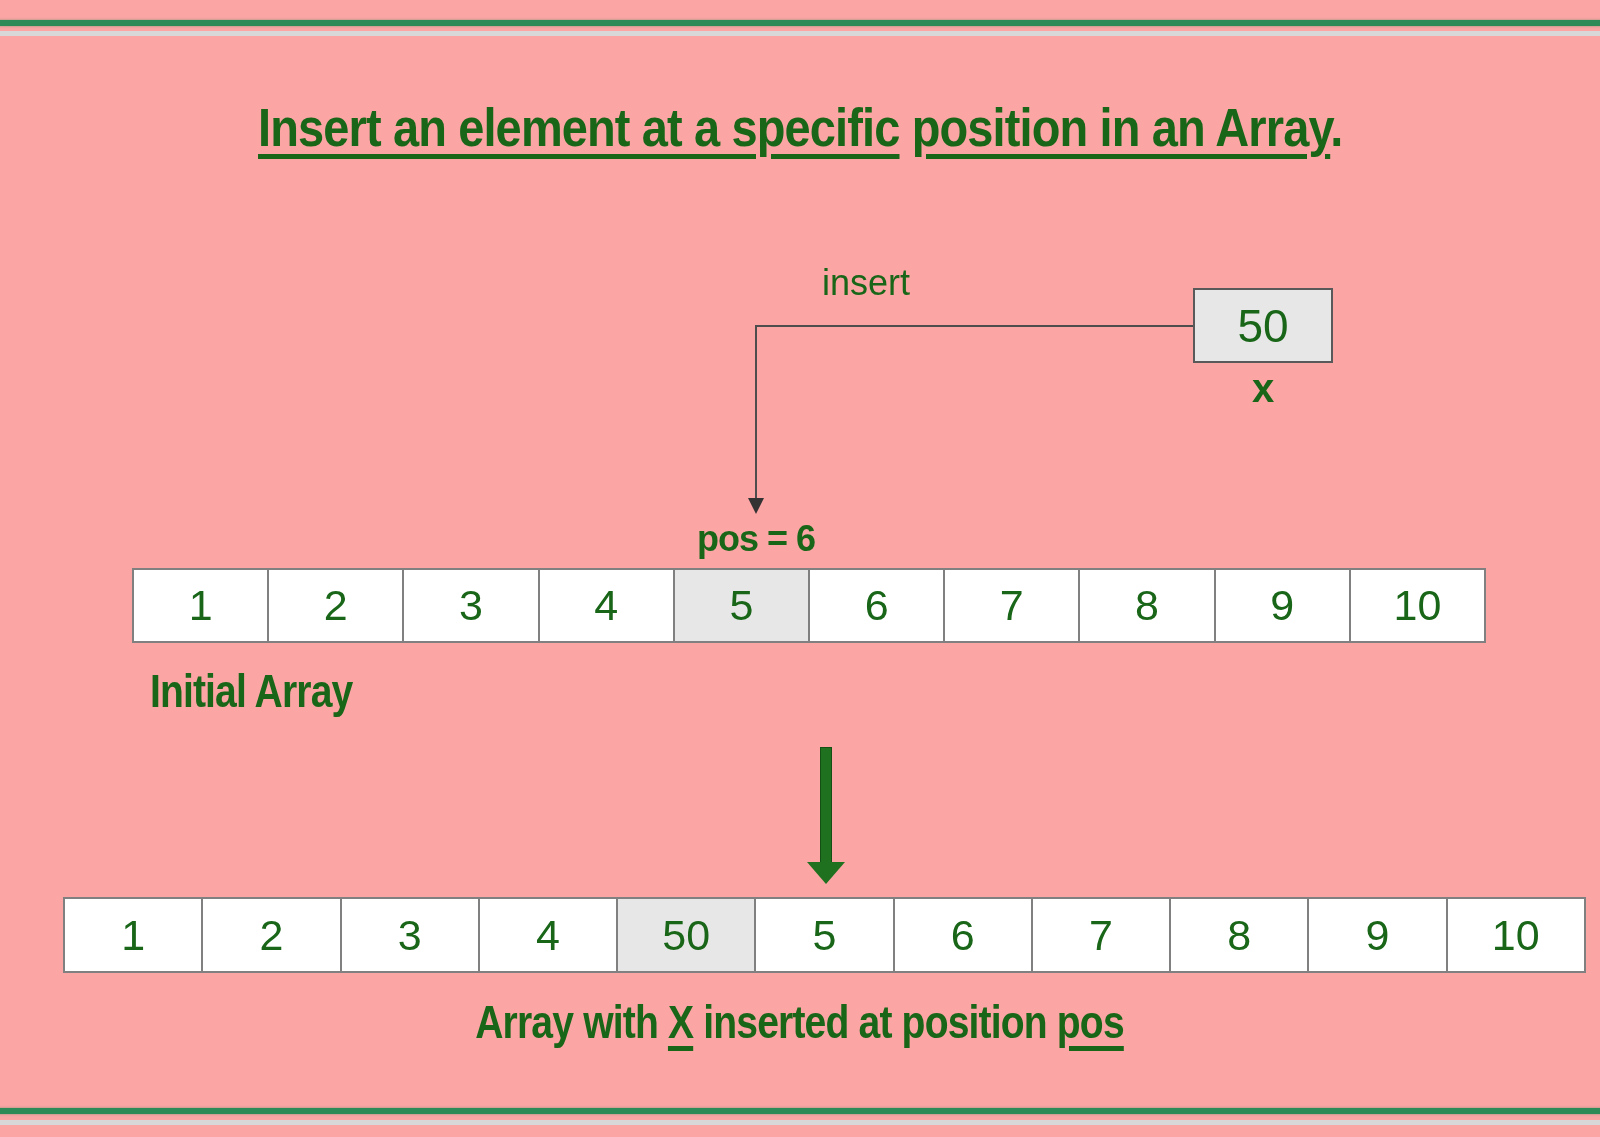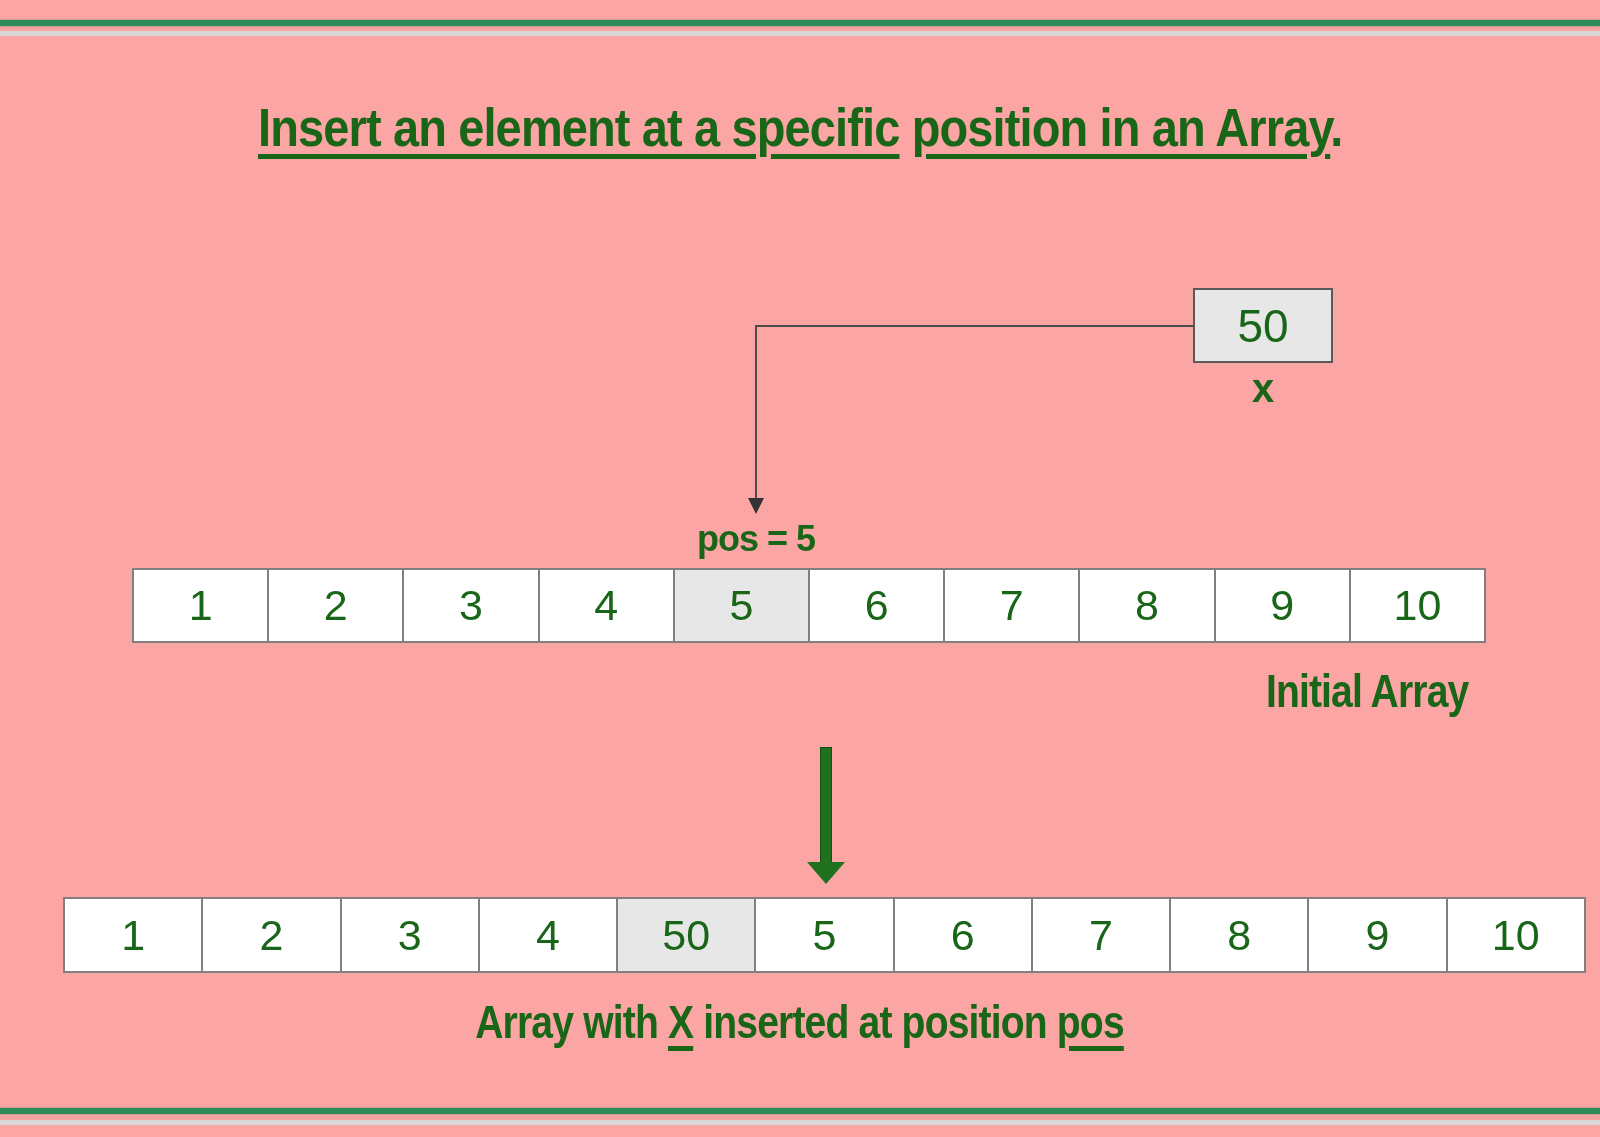--- a/index.html
+++ b/index.html
@@ -152,21 +152,21 @@
     font-size: 43px;
     border-left: 2px solid var(--cell_border, #808080);
   }
   .cell:first-child { border-left: none; }
   .cell.hl { background: var(--cell_highlight, #e7e7e7); }
   .initial-array-label {
     position: absolute;
     left: 132px;
     top: 664px;
     width: 1354px;
-    text-align: right;
+    text-align: left;
     color: var(--text_green, #196619);
     font-size: 46px;
     font-weight: bold;
   }
   .condensed {
     display: inline-block;
     transform: scaleX(0.85);
     transform-origin: center;
     letter-spacing: -1px;
     white-space: nowrap;
@@ -206,31 +206,32 @@
 </head>
 <body>
 
 <div class="page">
 
   <div class="rule rule-green" style="top:20px"></div>
   <div class="rule rule-gray" style="top:31px"></div>
 
   <h1 class="title" style="margin:0"><span class="title-inner"><span class="u-part">Insert an element at a specific</span> <span class="u-part">position in an Array</span><span>.</span></span></h1>
 
+  <div class="insert-label">insert</div>
 
   <div class="conn-h"></div>
   <div class="conn-v"></div>
   <div class="conn-arrowhead"></div>
 
   <div class="x-box">
       <span>50</span>
     </div>
   <div class="x-label">x</div>
 
-  <div class="pos-label">pos = 5</div>
+  <div class="pos-label">pos = 6</div>
 
   <div class="array array-1">
       <div class="cell">1</div>
       <div class="cell">2</div>
       <div class="cell">3</div>
       <div class="cell">4</div>
       <div class="cell hl">5</div>
       <div class="cell">6</div>
       <div class="cell">7</div>
       <div class="cell">8</div>

